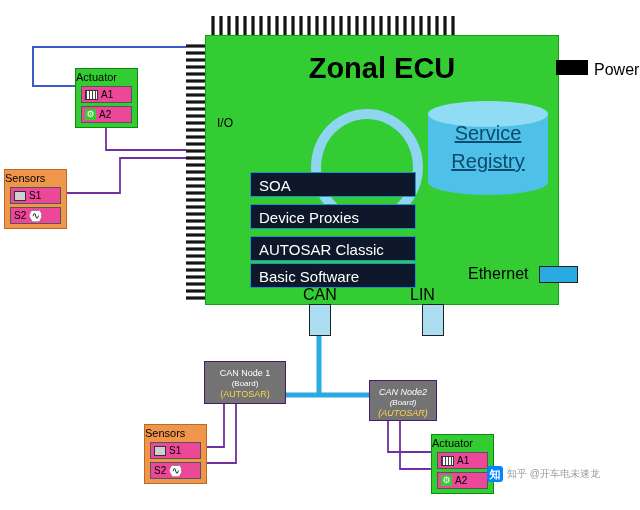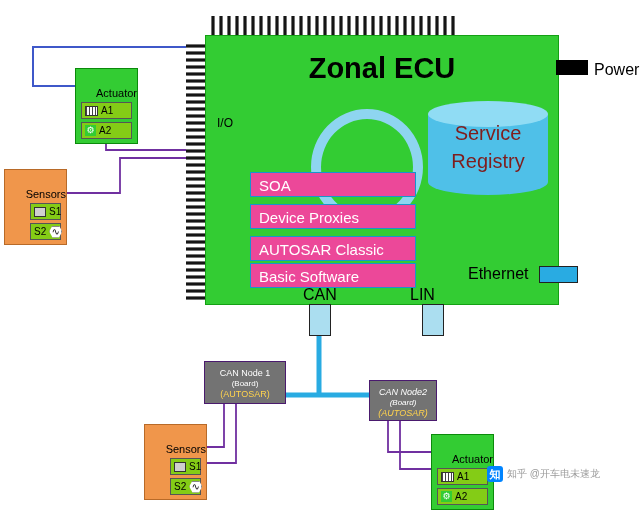--- a/index.html
+++ b/index.html
@@ -9,38 +9,38 @@
 
   
   .ecu{left:205px;top:35px;width:352px;height:268px;background:#33cc33;
        border:1px solid #14a014;}
   .ecu-title{left:0;right:0;top:16px;text-align:center;font-size:29px;
              font-weight:600;color:#000;}
   .io-label{left:11px;top:80px;font-size:12px;color:#000;}
   .cycle{left:105px;top:73px;width:92px;height:96px;border:10px solid #8ed5f0;
          border-radius:50%;}
   .cyl{left:216px;top:64px;width:132px;height:100px;}
-  .cyl-text{left:0;right:0;text-align:center;color:#7f1d1d;font-size:20px;}
-  .layer{left:44px;width:166px;height:25px;background:#ec4899;
+  .cyl-text{left:0;right:0;text-align:center;color:#0c4a6e;font-size:20px;text-decoration:underline;}
+  .layer{left:44px;width:166px;height:25px;background:#0f172a;
          border:1px solid #1795cc;color:#fff;font-size:15px;line-height:25px;
          padding-left:8px;box-sizing:border-box;}
   .port-label{font-size:16px;color:#000;}
 
   
   .pin-conn{width:20px;height:30px;background:#abdef0;border:1.5px solid #222;}
   .power-conn{left:556px;top:60px;width:32px;height:15px;background:#000;}
   .eth-conn{left:539px;top:266px;width:37px;height:15px;background:#29abe2;
             border:1px solid #222;}
 
   
   .comp{width:63px;box-sizing:border-box;padding-bottom:4px;}
   .comp.green{background:#33cc33;border:1px solid #0b8a0b;}
-  .comp.orange{background:#f0964b;border:1px solid #b86a28;padding-left:20px;}
-  .comp-title{font-size:11px;color:#000;text-align:right;margin:18px 0 1px;}
-  .comp-item{display:flex;align-items:center;gap:3px;background:#84cc16;
+  .comp.orange{background:#f0964b;border:1px solid #b86a28;}
+  .comp-title{font-size:11px;color:#000;text-align:left;margin:2px 0 1px;}
+  .comp-item{display:flex;align-items:center;gap:3px;background:#ec4899;
              border:1px solid #555;margin:3px 5px 0;padding:1px 3px;
              font-size:10px;color:#000;height:13px;}
   .ic{display:inline-block;flex:0 0 auto;}
   .ic-motor{width:11px;height:8px;background:repeating-linear-gradient(90deg,#444 0 1px,#fff 1px 3px);
             border:1px solid #333;}
   .ic-gear{width:11px;height:11px;background:#33cc33;color:#fff;font-size:9px;
            line-height:11px;text-align:center;}
   .ic-chip{width:10px;height:8px;background:#cfcfcf;border:1px solid #333;}
   .ic-wave{width:13px;height:12px;background:#fff;color:#000;font-size:10px;
            line-height:12px;text-align:center;

